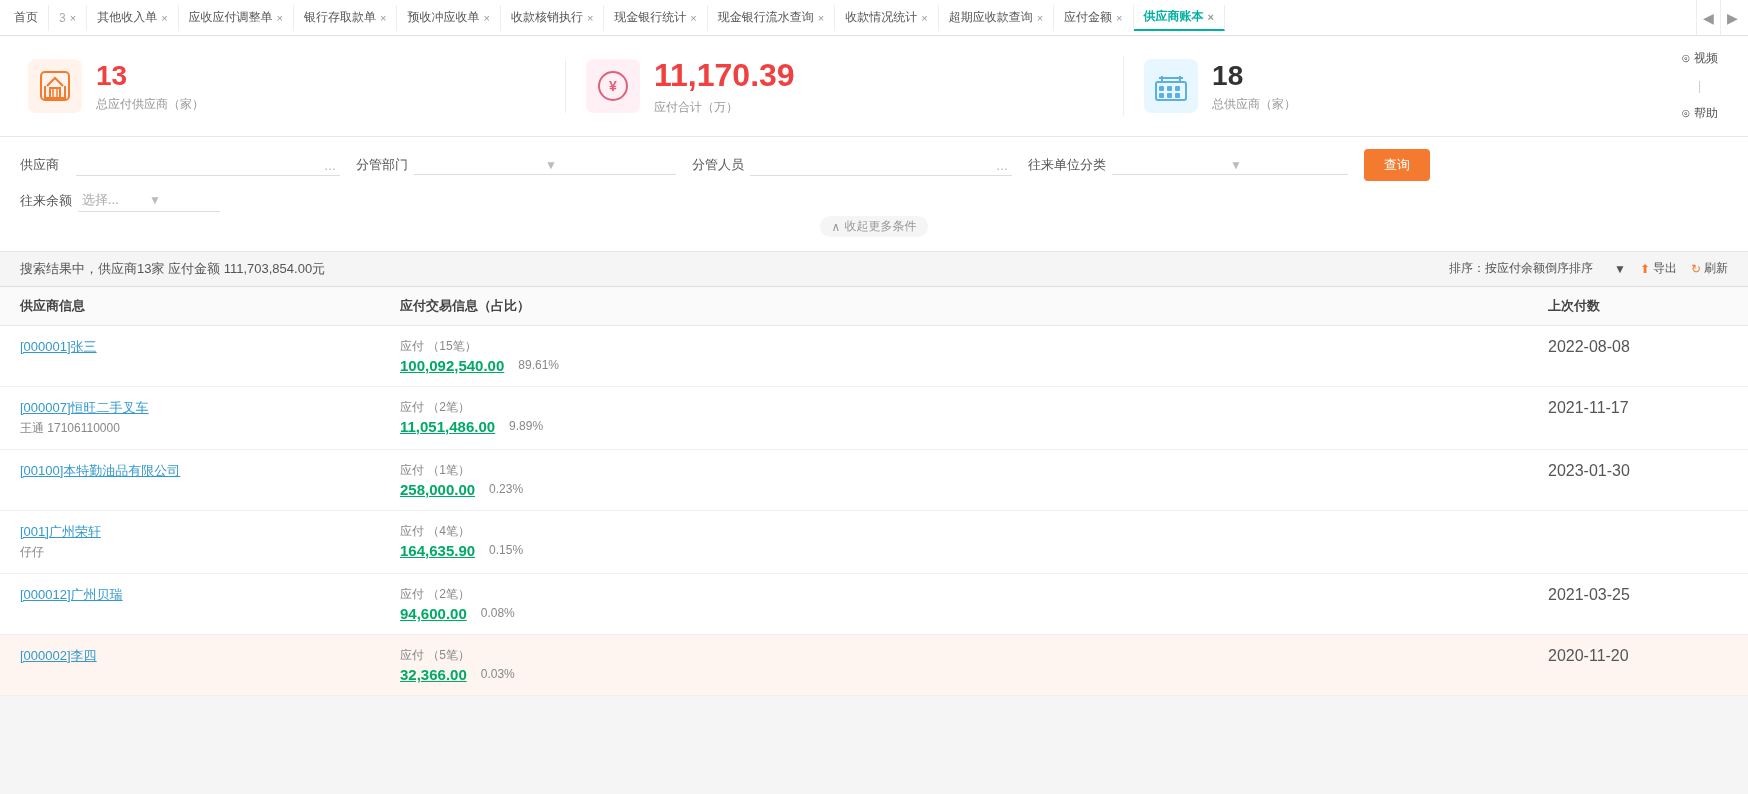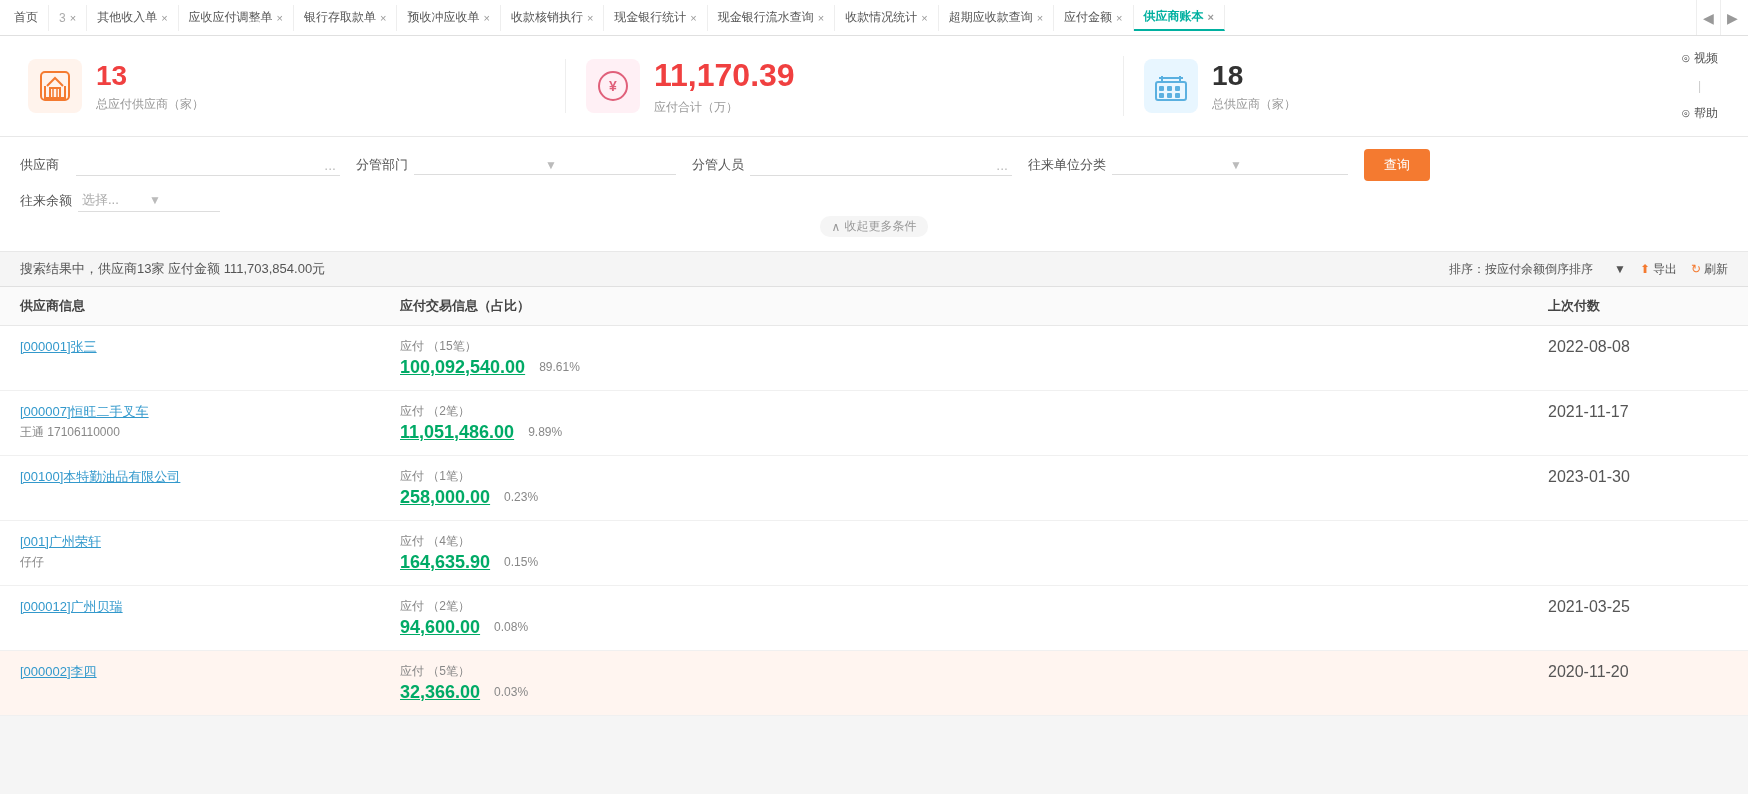--- a/index.html
+++ b/index.html
@@ -166,21 +166,21 @@
       background: none;
       border: none;
       padding: 2px 12px;
       background: #f5f5f5;
       border-radius: 10px;
     }
 
     
     .results-bar {
       display: flex;
-      align-items: center;
+      align-items: flex-start;
       justify-content: space-between;
       background: #f5f5f5;
       padding: 8px 20px;
       border-bottom: 1px solid #e0e0e0;
       font-size: 13px;
       color: #555;
     }
     .results-bar .right-actions {
       display: flex;
       align-items: center;
@@ -232,21 +232,21 @@
 
     .supplier-link {
       color: #3399cc;
       text-decoration: underline;
       cursor: pointer;
       font-size: 13px;
     }
     .supplier-sub { font-size: 12px; color: #888; margin-top: 3px; }
     .transaction-label { font-size: 12px; color: #888; }
     .transaction-amount {
-      font-size: 18px;
+      font-size: 15px;
       font-weight: bold;
       color: #00aa66;
       text-decoration: underline;
       cursor: pointer;
       margin-top: 2px;
     }
     .transaction-pct { font-size: 12px; color: #888; margin-left: 10px; }
 
     .last-pay-date { font-size: 16px; color: #555; }
     .table-scroll-wrapper {

